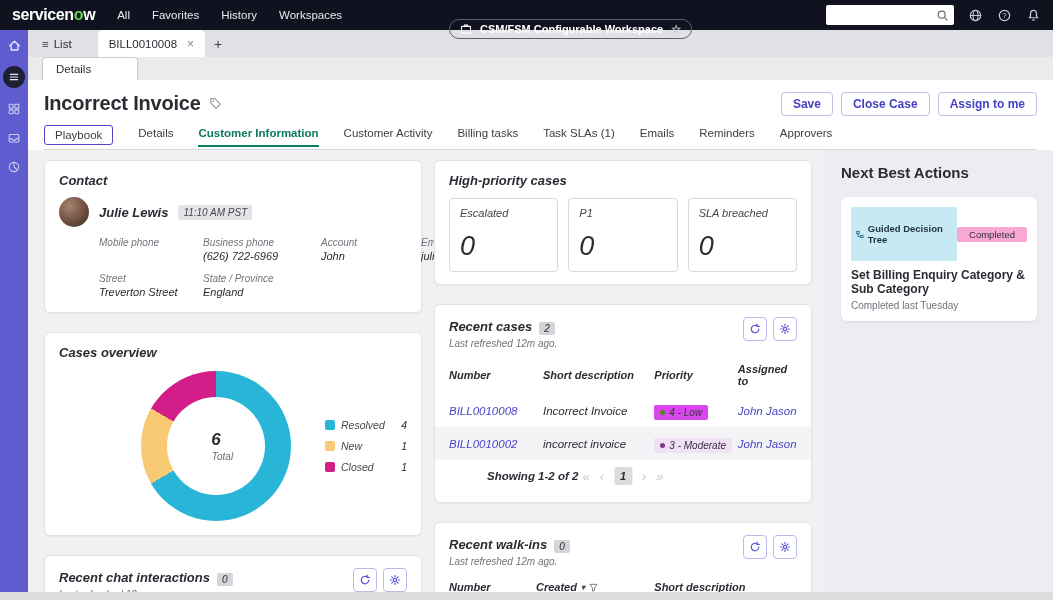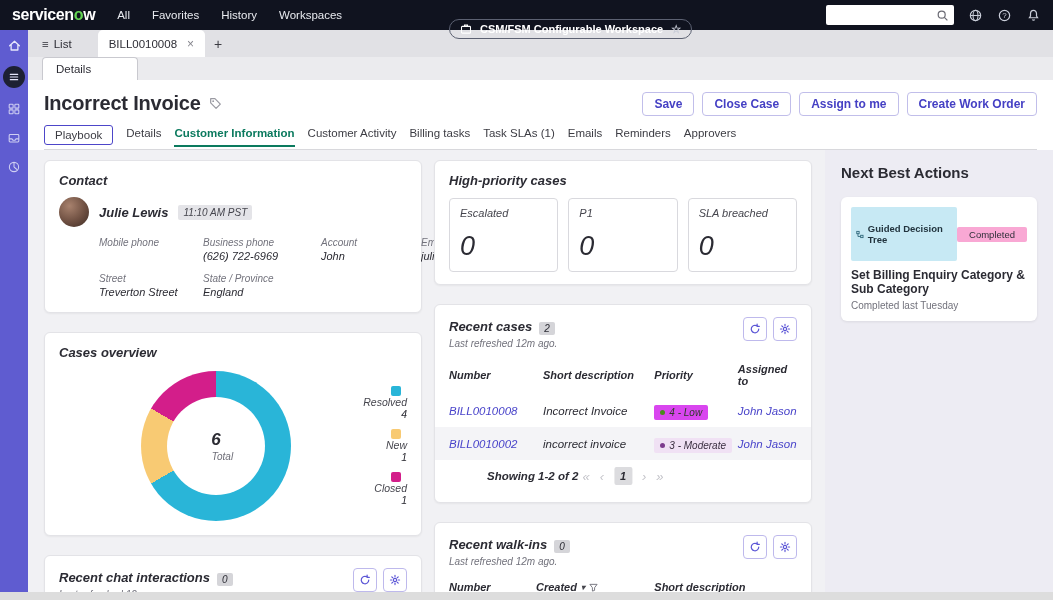--- a/index.html
+++ b/index.html
@@ -33,21 +33,21 @@
   .tabrow2 { height: 23px; background: #ebebee; display: flex; align-items: stretch; }
   .subtab { margin-left: 14px; width: 96px; background: #fff; border: 1px solid #c9c9cf; border-bottom: none; border-radius: 4px 4px 0 0; display: flex; align-items: center; padding-left: 13px; font-size: 11.5px; color: #2e2e36; }
 
   
   .rec-head { background: #fff; padding: 0 16px; }
   .title-row { display: flex; align-items: center; padding-top: 9px; height: 38px; }
   .rec-title { font-size: 20px; font-weight: bold; color: #2b2b33; letter-spacing: -0.2px; }
   .tag-ic { margin-left: 8px; display: inline-flex; }
   .actions { margin-left: auto; display: flex; gap: 8px; }
   .btn { height: 24px; padding: 0 11px; background: #fff; border: 1px solid #c1beea; border-radius: 4px; color: #4540c4; font-size: 12px; font-weight: bold; font-family: "Liberation Sans", sans-serif; cursor: pointer; }
-  .rec-tabs { display: flex; align-items: center; gap: 13px; margin-top: 7px; border-bottom: 1px solid #d8d8dc; }
+  .rec-tabs { display: flex; align-items: center; gap: 25px; margin-top: 7px; border-bottom: 1px solid #d8d8dc; }
   .rtab { font-size: 11.5px; color: #3c3c43; padding-bottom: 8px; cursor: pointer; white-space: nowrap; }
   .rtab.t-focus { border: 1.5px solid #4d46c9; border-radius: 3px; padding: 3px 10px 3px; margin-bottom: 4px; }
   .rtab.t-active { color: #0b7a5e; font-weight: bold; box-shadow: inset 0 -2px 0 #0b7a5e; }
 
   
   .content { flex: 1; display: flex; background: #f1f1f4; overflow: hidden; }
   .cards { display: flex; gap: 12px; padding: 10px 0 0 16px; align-items: flex-start; font-style: italic; }
   .col { width: 378px; display: flex; flex-direction: column; gap: 19px; flex: none; }
   .card { background: #fff; border: 1px solid #e3e3e7; border-radius: 6px; box-shadow: 0 1px 2px rgba(0,0,0,.05); padding: 12px 14px; width: 100%; }
   .card-title { font-size: 13px; font-weight: bold; color: #2b2b33; }
@@ -68,21 +68,21 @@
   .stat-value { font-size: 27px; font-weight: 300; color: #2b2b33; margin-top: 12px; }
 
   
   .donut-wrap { display: flex; align-items: center; margin-top: 6px; height: 160px; }
   .donut { width: 150px; height: 150px; border-radius: 50%; margin-left: 82px; position: relative; flex: none; }
   .donut::after { content: ""; position: absolute; inset: 26px; background: #fff; border-radius: 50%; }
   .donut-center { position: absolute; inset: 0; display: flex; flex-direction: column; align-items: center; justify-content: center; z-index: 2; }
   .donut-total { font-size: 17px; font-weight: bold; color: #2b2b33; }
   .donut-total-label { font-size: 10px; color: #6e6e78; margin-top: 1px; margin-left: 13px; }
   .legend { margin-left: 34px; width: 108px; display: flex; flex-direction: column; gap: 9px; }
-  .legend-row { display: flex; align-items: flex-end; font-size: 10.5px; color: #45454d; flex-direction: column; }
+  .legend-row { display: flex; align-items: center; font-size: 10.5px; color: #45454d; }
   .swatch { width: 10px; height: 10px; border-radius: 2px; margin-right: 6px; flex: none; }
   .legend-val { margin-left: auto; color: #2b2b33; }
 
   
   .lc-head { display: flex; align-items: flex-start; }
   .lc-badge { background: #d5d5d9; font-size: 10px; color: #2b2b33; padding: 1px 5px; border-radius: 2px; margin-left: 7px; position: relative; top: 1px; }
   .lc-sub { font-size: 10px; color: #72727c; margin-top: 3px; }
   .lc-btns { margin-left: auto; display: flex; gap: 6px; }
   .icon-btn { width: 24px; height: 24px; border: 1px solid #beb9ec; border-radius: 4px; background: #fff; display: flex; align-items: center; justify-content: center; cursor: pointer; }
   .tbl { margin-top: 10px; }
@@ -238,21 +238,20 @@
           <span class="tag-ic">
             <svg viewBox="0 0 14 14" width="13" height="13">
                 <path d="M1.8 1.8 h4.6 l5.8 5.8 -4.6 4.6 -5.8 -5.8 z" fill="none" stroke="#9a9aa2" stroke-width="1.3" stroke-linejoin="round"></path>
                 <circle cx="4.5" cy="4.5" r="1" fill="#9a9aa2"></circle>
               </svg>
           </span>
           <div class="actions">
             <button class="btn">Save</button>
             <button class="btn">Close Case</button>
             <button class="btn">Assign to me</button>
-            <button class="btn">Create Work Order</button>
           </div>
         </div>
         <div class="rec-tabs">
           <span class="rtab t-focus">Playbook</span>
           <span class="rtab">Details</span>
           <span class="rtab t-active">Customer Information</span>
           <span class="rtab">Customer Activity</span>
           <span class="rtab">Billing tasks</span>
           <span class="rtab">Task SLAs (1)</span>
           <span class="rtab">Emails</span>

